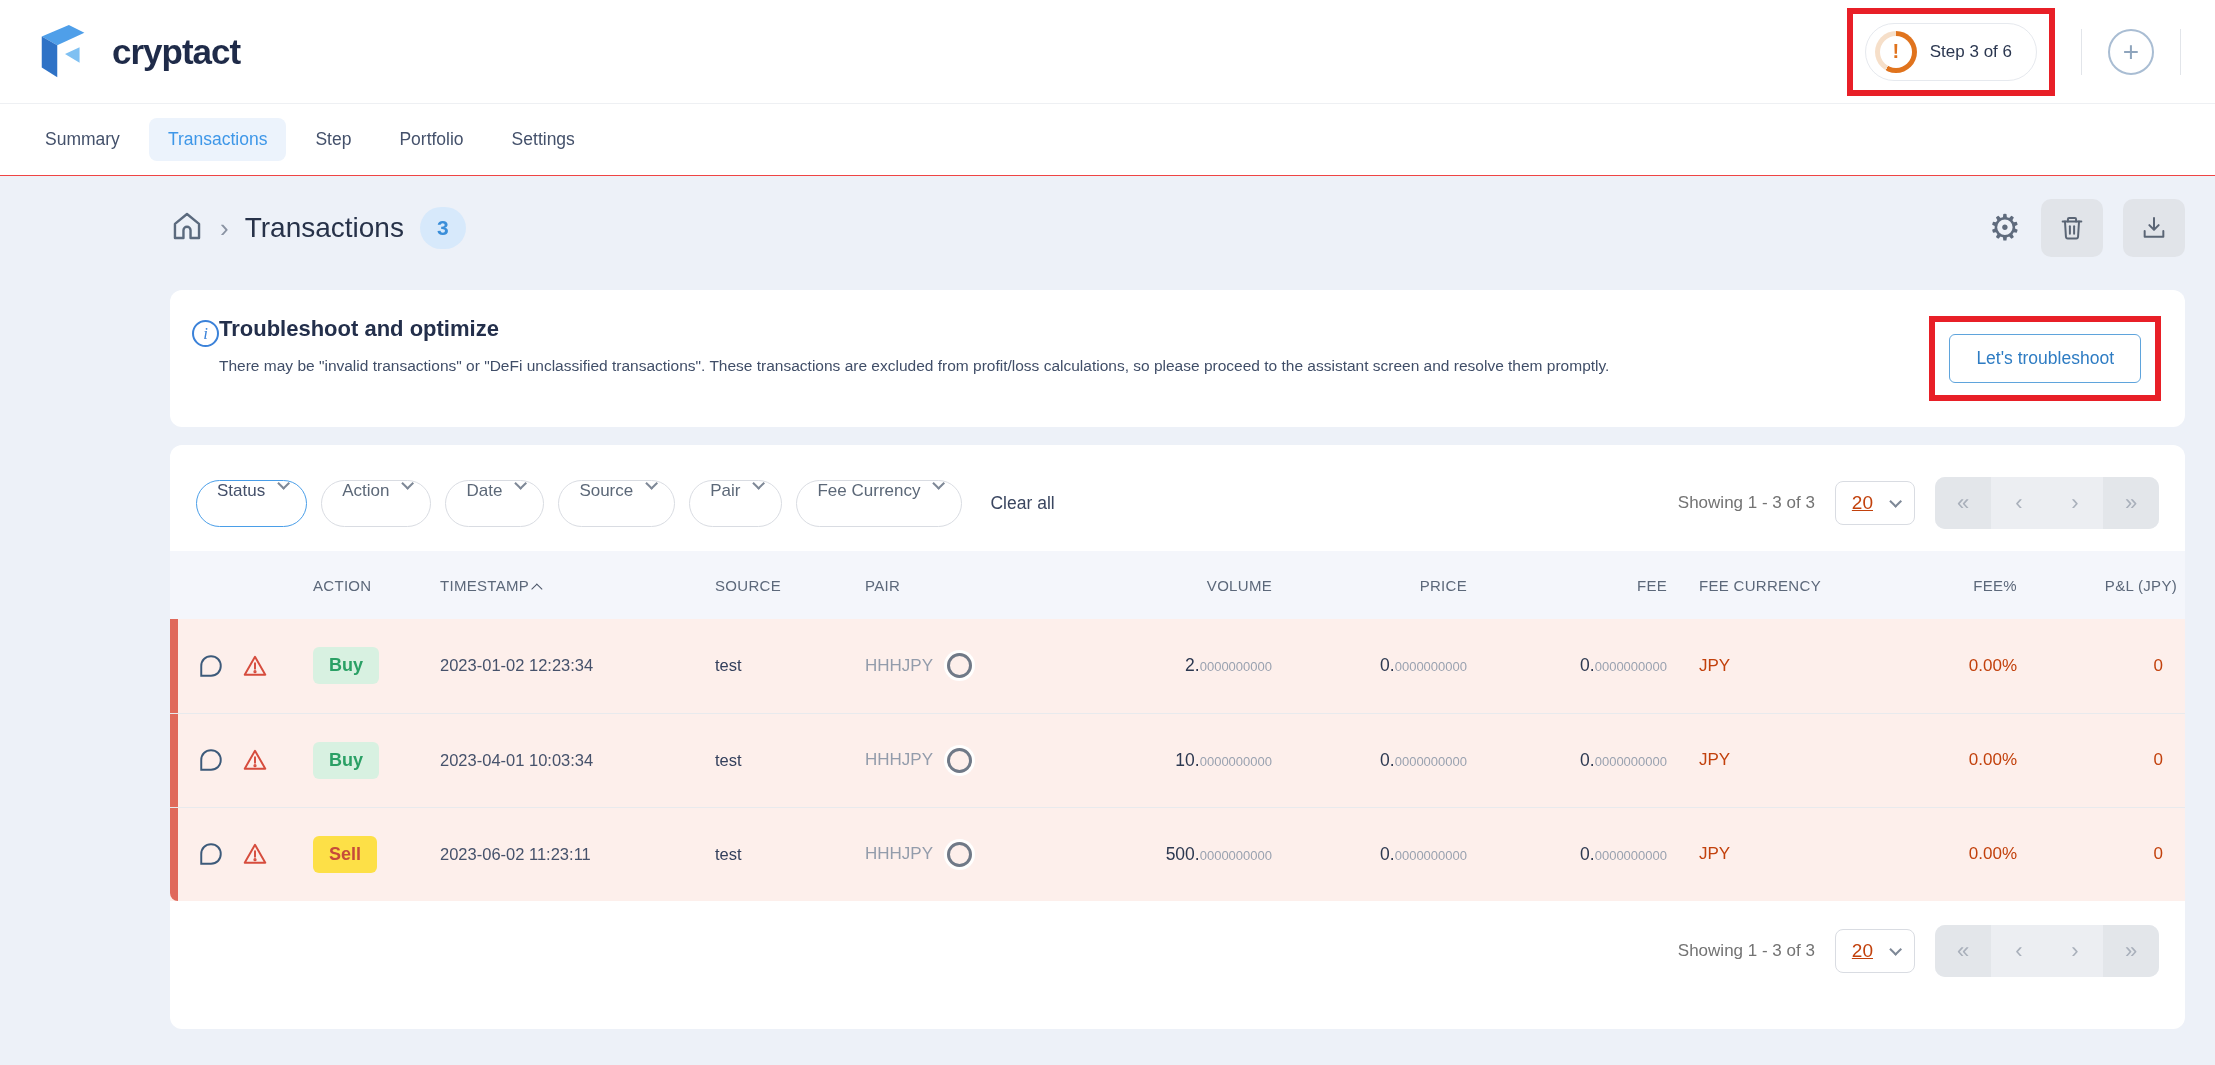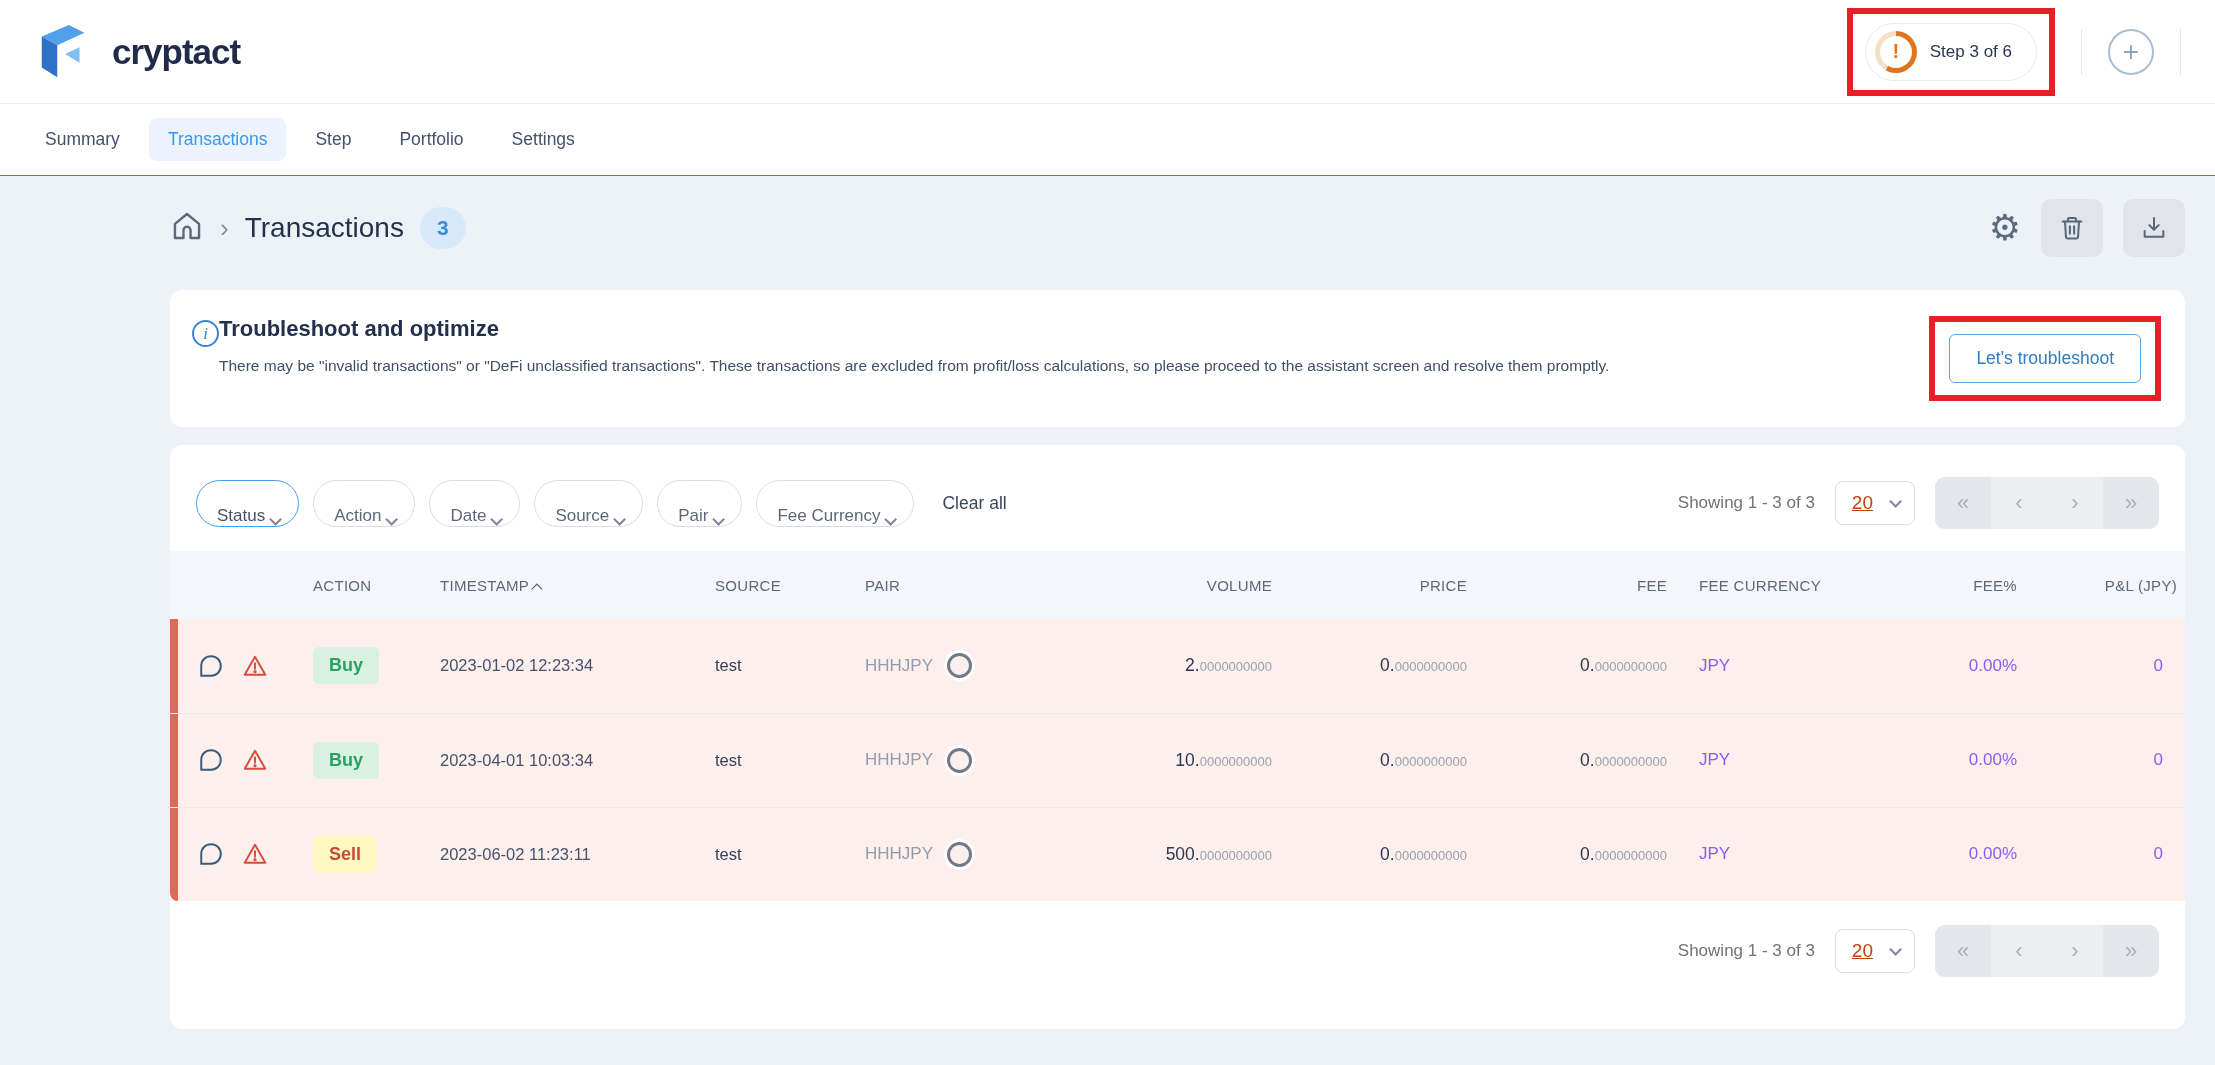--- a/index.html
+++ b/index.html
@@ -44,21 +44,21 @@
   .info-icon { width:27px; height:27px; border-radius:50%; border:2px solid #3b82d9; color:#3b82d9; font-size:17px; font-style:italic; font-family:"Liberation Serif", serif; display:grid; place-items:center; margin-top:4px; flex:none; }
   .banner-text { flex:1; }
   .banner-title { font-size:22px; font-weight:700; color:#232f4b; margin-bottom:10px; }
   .banner-body { font-size:15.5px; color:#404e68; line-height:1.85; max-width:1640px; }
   .troubleshoot-annotation { padding:12px 14px; margin-left:24px; align-self:center; flex:none; }
   .troubleshoot-btn { background:#fff; border:1px solid #5fa4dc; border-radius:6px; color:#2e7cc3; font-size:17.5px; padding:13px 26px; cursor:pointer; font-family:inherit; }
 
   
   .card { background:#fff; border-radius:12px; margin-top:18px; height:584px; overflow:hidden; }
   .filter-row { display:flex; align-items:center; gap:14px; padding:32px 26px 22px 26px; }
-  .pill { display:flex; align-items:flex-end; gap:4px; height:47px; padding:0 20px; border-radius:24px; border:1px solid #d9dce2; background:#fff; font-size:17px; color:#5c6878; cursor:pointer; font-family:inherit; }
+  .pill { display:flex; align-items:flex-start; gap:12px; height:47px; padding:0 20px; border-radius:24px; border:1px solid #d9dce2; background:#fff; font-size:17px; color:#5c6878; cursor:pointer; font-family:inherit; }
   .pill.active { border:1.5px solid #4a9ee8; color:#44506a; }
   .chev { width:9px; height:9px; border-right:2px solid #7e8897; border-bottom:2px solid #7e8897; transform:rotate(45deg) translateY(-3px); display:inline-block; }
   .clear-all { margin-left:14px; background:none; border:none; font-size:17.5px; color:#3a4660; cursor:pointer; font-family:inherit; }
   .filter-right { margin-left:auto; display:flex; align-items:center; gap:20px; }
   .showing { font-size:17px; color:#737373; }
   .pagesize { display:flex; align-items:center; gap:16px; border:1px solid #d9dce2; border-radius:8px; padding:10px 16px; background:#fff; cursor:pointer; }
   .pagesize .val { font-size:19px; color:#c2410c;text-decoration:underline; }
   .pager { display:flex; background:#eceef2; border-radius:10px; overflow:hidden; }
   .pager button { width:56px; height:52px; border:none; background:transparent; font-size:22px; color:#a9b0bb; cursor:pointer; display:grid; place-items:center; }
   .pager button.edge { background:#e3e6ea; }
@@ -73,27 +73,27 @@
   tbody tr { height:94px; background:#fdefeb; }
   tbody tr + tr td { border-top:1px solid #e8eaed; }
   td { font-size:16.5px; color:#46526b; }
   td.iconcell { position:relative; }
   td.iconcell .bar { position:absolute; left:0; top:0; bottom:0; width:8px; background:#e0695b; }
   tr.last td.iconcell .bar { border-bottom-left-radius:14px; }
   .rowicons { display:flex; align-items:center; gap:18px; padding-left:28px; }
   .rowicons svg { width:26px; height:26px; }
   .badge { display:inline-block; padding:8px 16px; border-radius:6px; font-size:18px; font-weight:600; }
   .badge.buy { color:#2aa065; background:#d8f1e1; }
-  .badge.sell { color:#c64b3a; background:#fef9c3; }
+  .badge.sell { color:#c64b3a; background:#fde047; }
   td.src { color:#34405c; }
   .paircell { display:flex; align-items:center; gap:14px; color:#939cab; font-size:17px; }
   .coin-ring { width:25px; height:25px; border-radius:50%; border:3.5px solid #6f7987; box-shadow:0 0 0 3px rgba(255,255,255,.95); flex:none; }
   .int { font-size:17.5px; color:#2c3850; }
   .dec { font-size:13px; color:#9aa2b0; }
-  td.plain { color:#8b5cf6; font-size:17px; }
+  td.plain { color:#c2410c; font-size:17px; }
   td.pr { padding-right:22px; }
 
   .bottom-row { display:flex; justify-content:flex-end; align-items:center; gap:20px; padding:24px 26px; }
 </style>
 </head>
 <body>
 
 <div class="app-header">
   <div class="logo">
     <svg viewBox="0 0 64 64">

